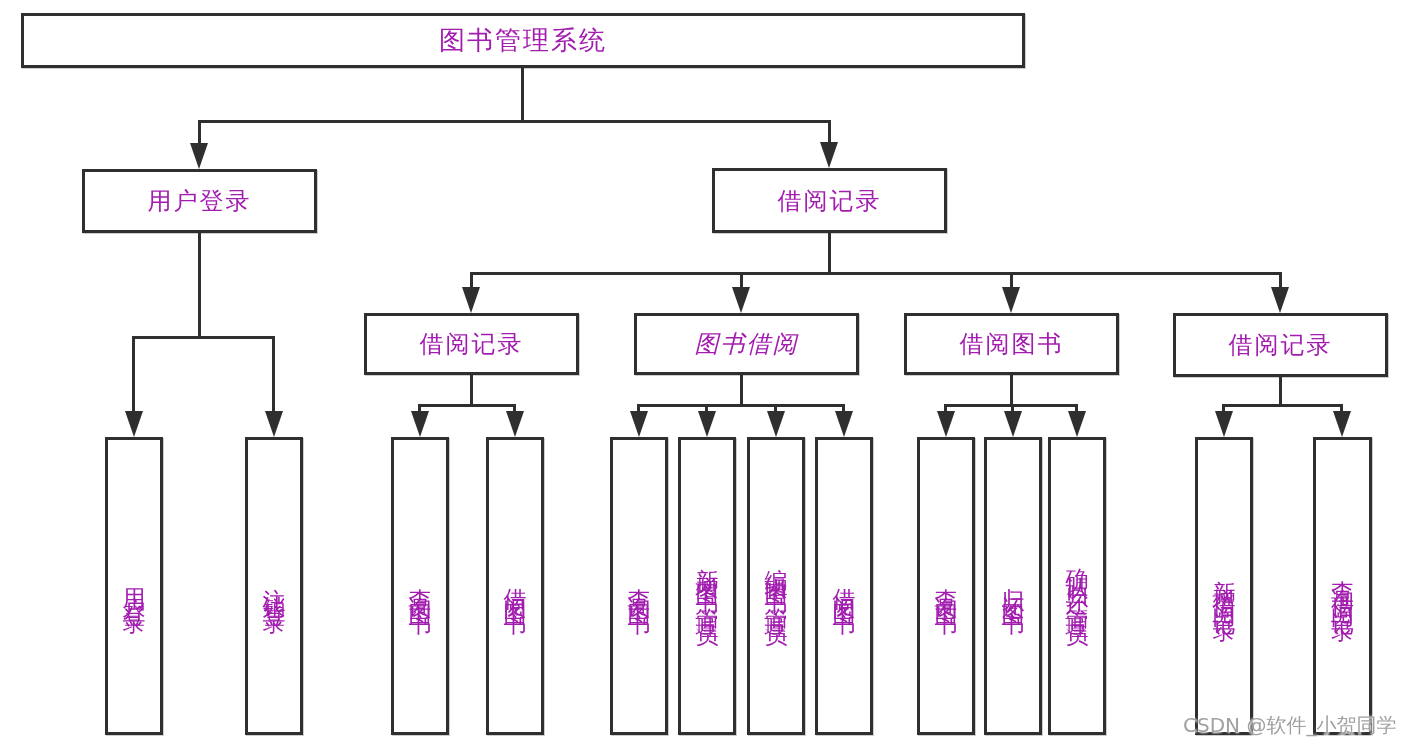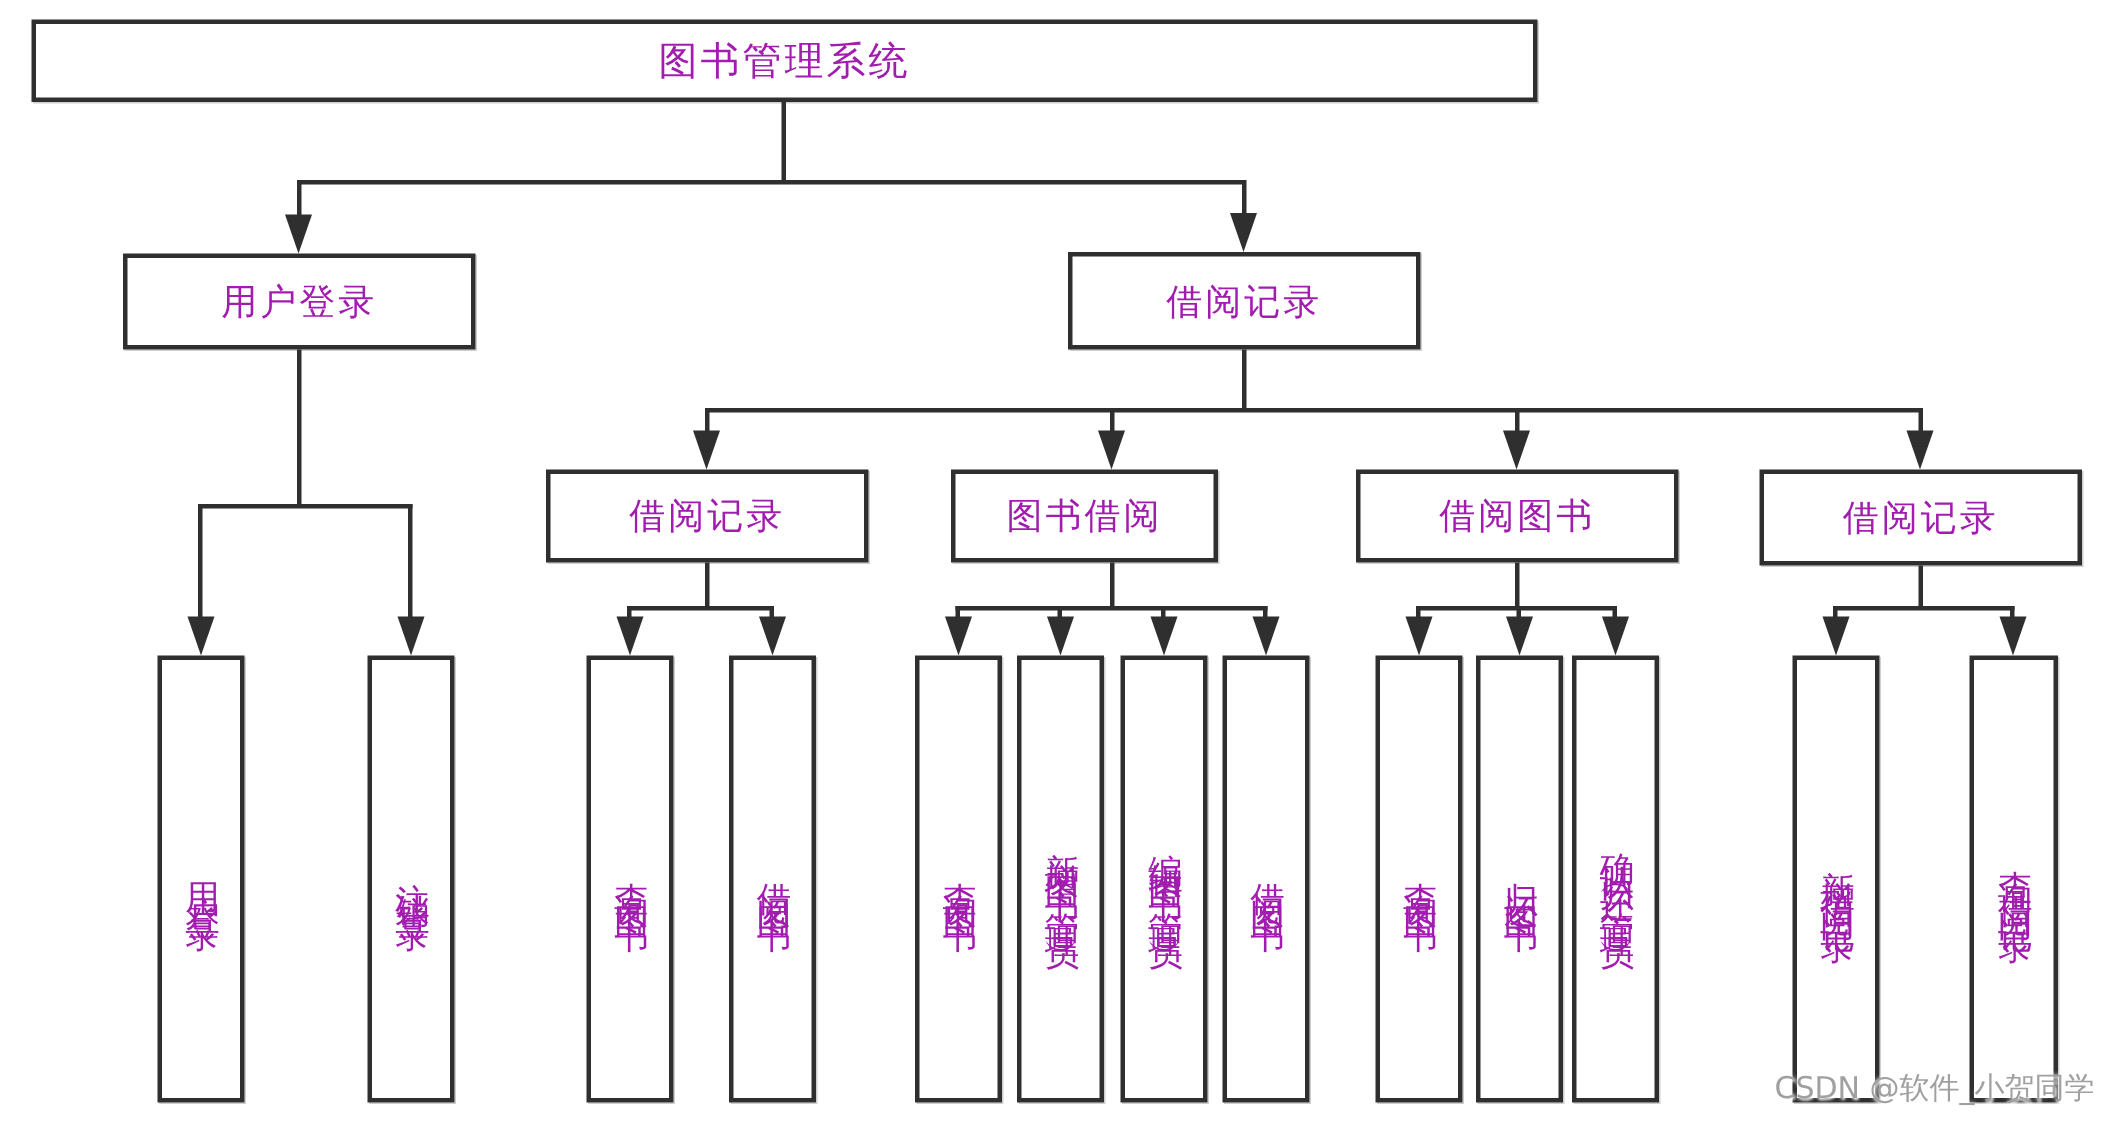--- a/index.html
+++ b/index.html
@@ -64,21 +64,21 @@
 <body>
 
 <div id="stage">
 
   <div class="box hbox rootbox" style="left:21px; top:13px; width:1004px; height:55px;">图书管理系统</div>
 
   <div class="box hbox" style="left:82px; top:169px; width:235px; height:64px;">用户登录</div>
   <div class="box hbox" style="left:712px; top:168px; width:235px; height:65px;">借阅记录</div>
 
   <div class="box hbox" style="left:364px; top:313px; width:215px; height:62px;">借阅记录</div>
-  <div class="box hbox" style="left:634px; top:313px; width:178px; height:62px;">图书借阅</div>
+  <div class="box hbox" style="left:634px; top:313px; width:225px; height:62px;font-style:italic;">图书借阅</div>
   <div class="box hbox" style="left:904px; top:313px; width:215px; height:62px;">借阅图书</div>
   <div class="box hbox" style="left:1173px; top:313px; width:215px; height:64px;">借阅记录</div>
 
   <div class="box vbox" style="left:105px;  top:437px; width:58px; height:298px;">用户登录</div>
   <div class="box vbox" style="left:245px;  top:437px; width:58px; height:298px;">注销登录</div>
 
   <div class="box vbox" style="left:391px;  top:437px; width:58px; height:298px;">查询图书</div>
   <div class="box vbox" style="left:486px;  top:437px; width:58px; height:298px;">借阅图书</div>
 
   <div class="box vbox" style="left:610px;  top:437px; width:58px; height:298px;">查询图书</div>

